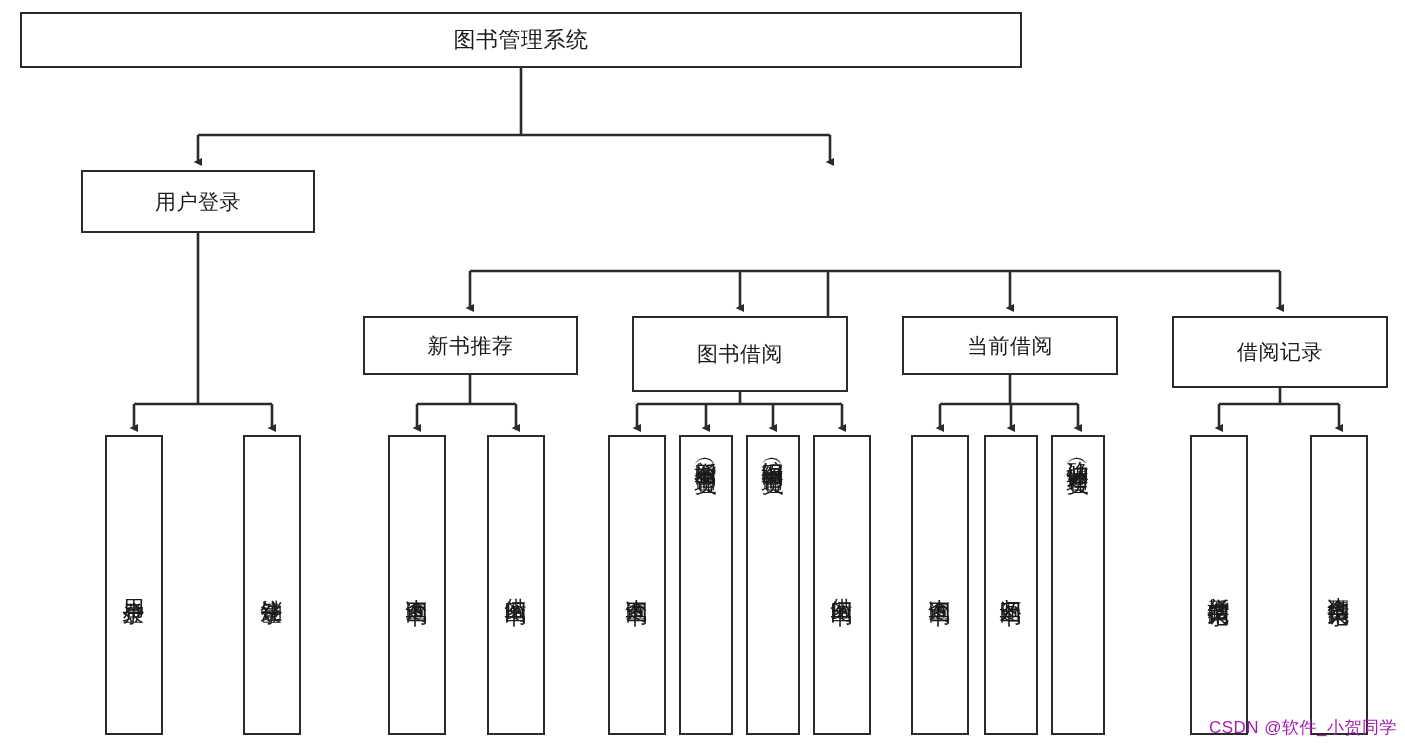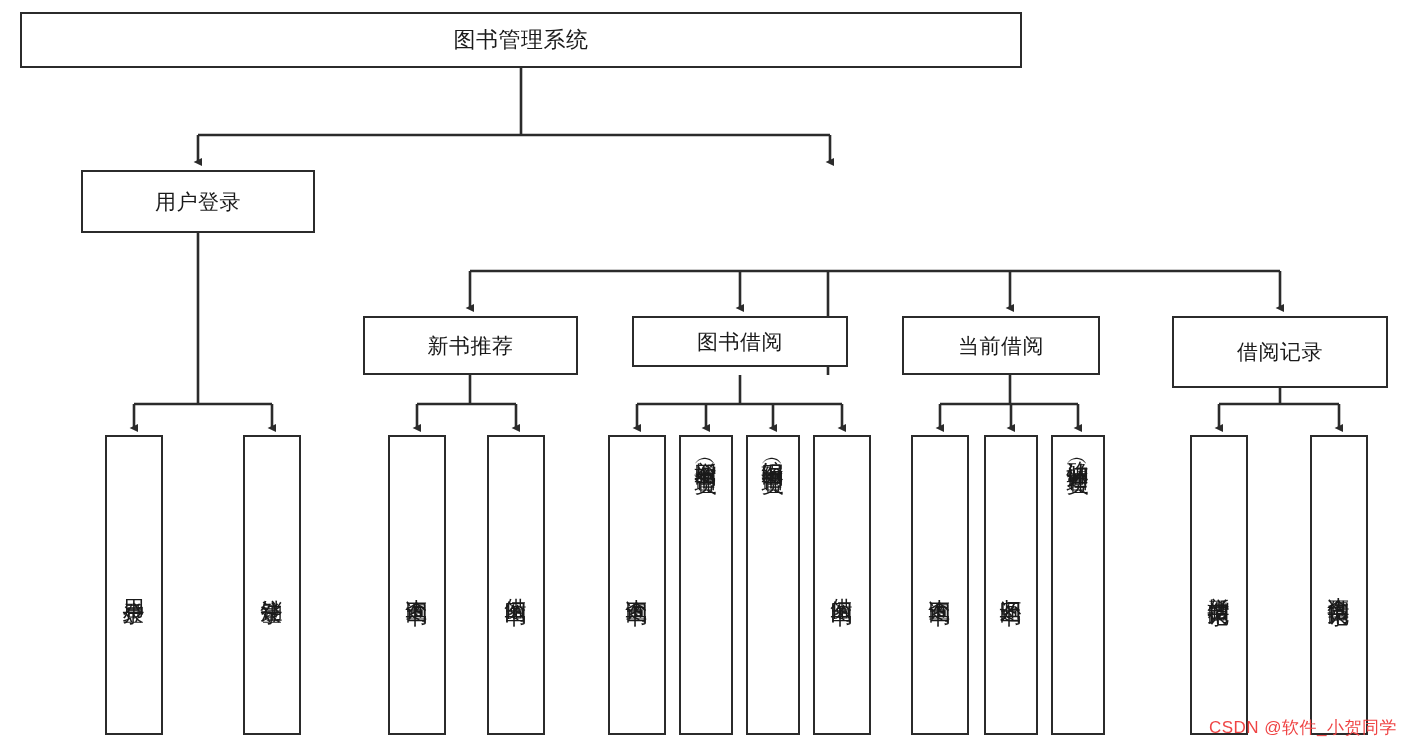--- a/index.html
+++ b/index.html
@@ -67,21 +67,21 @@
   }
   .node.vertical.centered {
     align-items: center;
     padding-top: 0;
   }
   #watermark {
     position: absolute;
     right: 8px;
     bottom: 8px;
     font-size: 17px;
-    color: #ef4444;
+    color: #a21caf;
     letter-spacing: 0.5px;
     z-index: 9;
     user-select: none;
     white-space: nowrap;
   }
 </style>
 </head>
 <body>
 
 <div id="diagram-canvas">
@@ -140,24 +140,24 @@
     <span class="node-label">图书管理系统</span>
   </div>
 
   <div class="node horizontal" style="left:81px; top:170px; width:234px; height:63px;">
     <span class="node-label">用户登录</span>
   </div>
 
   <div class="node horizontal" style="left:363px; top:316px; width:215px; height:59px;">
     <span class="node-label">新书推荐</span>
   </div>
-  <div class="node horizontal" style="left:632px; top:316px; width:216px; height:51px;">
+  <div class="node horizontal" style="left:632px; top:316px; width:216px; height:76px;">
     <span class="node-label">图书借阅</span>
   </div>
-  <div class="node horizontal" style="left:902px; top:316px; width:198px; height:59px;">
+  <div class="node horizontal" style="left:902px; top:316px; width:216px; height:59px;">
     <span class="node-label">当前借阅</span>
   </div>
   <div class="node horizontal" style="left:1172px; top:316px; width:216px; height:72px;">
     <span class="node-label">借阅记录</span>
   </div>
 
   <div class="node vertical centered" style="left:105px; top:435px; width:58px; height:300px;">
     <span class="node-label">用户登录</span>
   </div>
   <div class="node vertical centered" style="left:243px; top:435px; width:58px; height:300px;">

